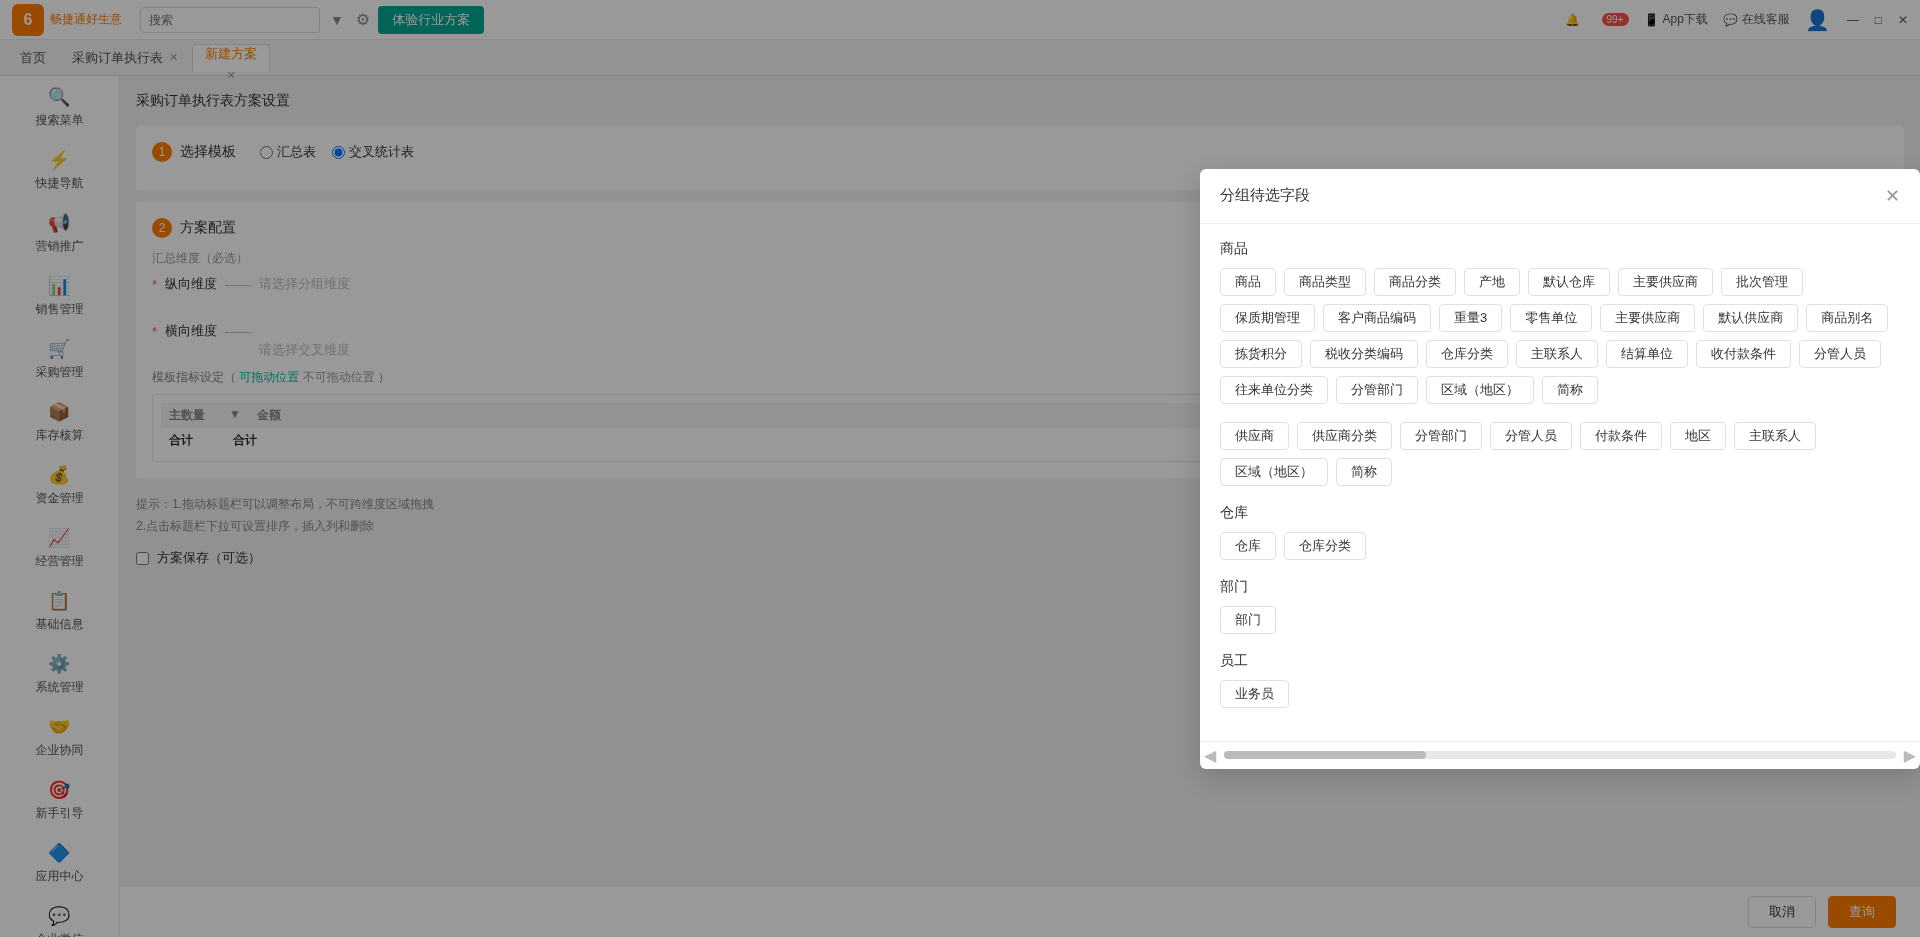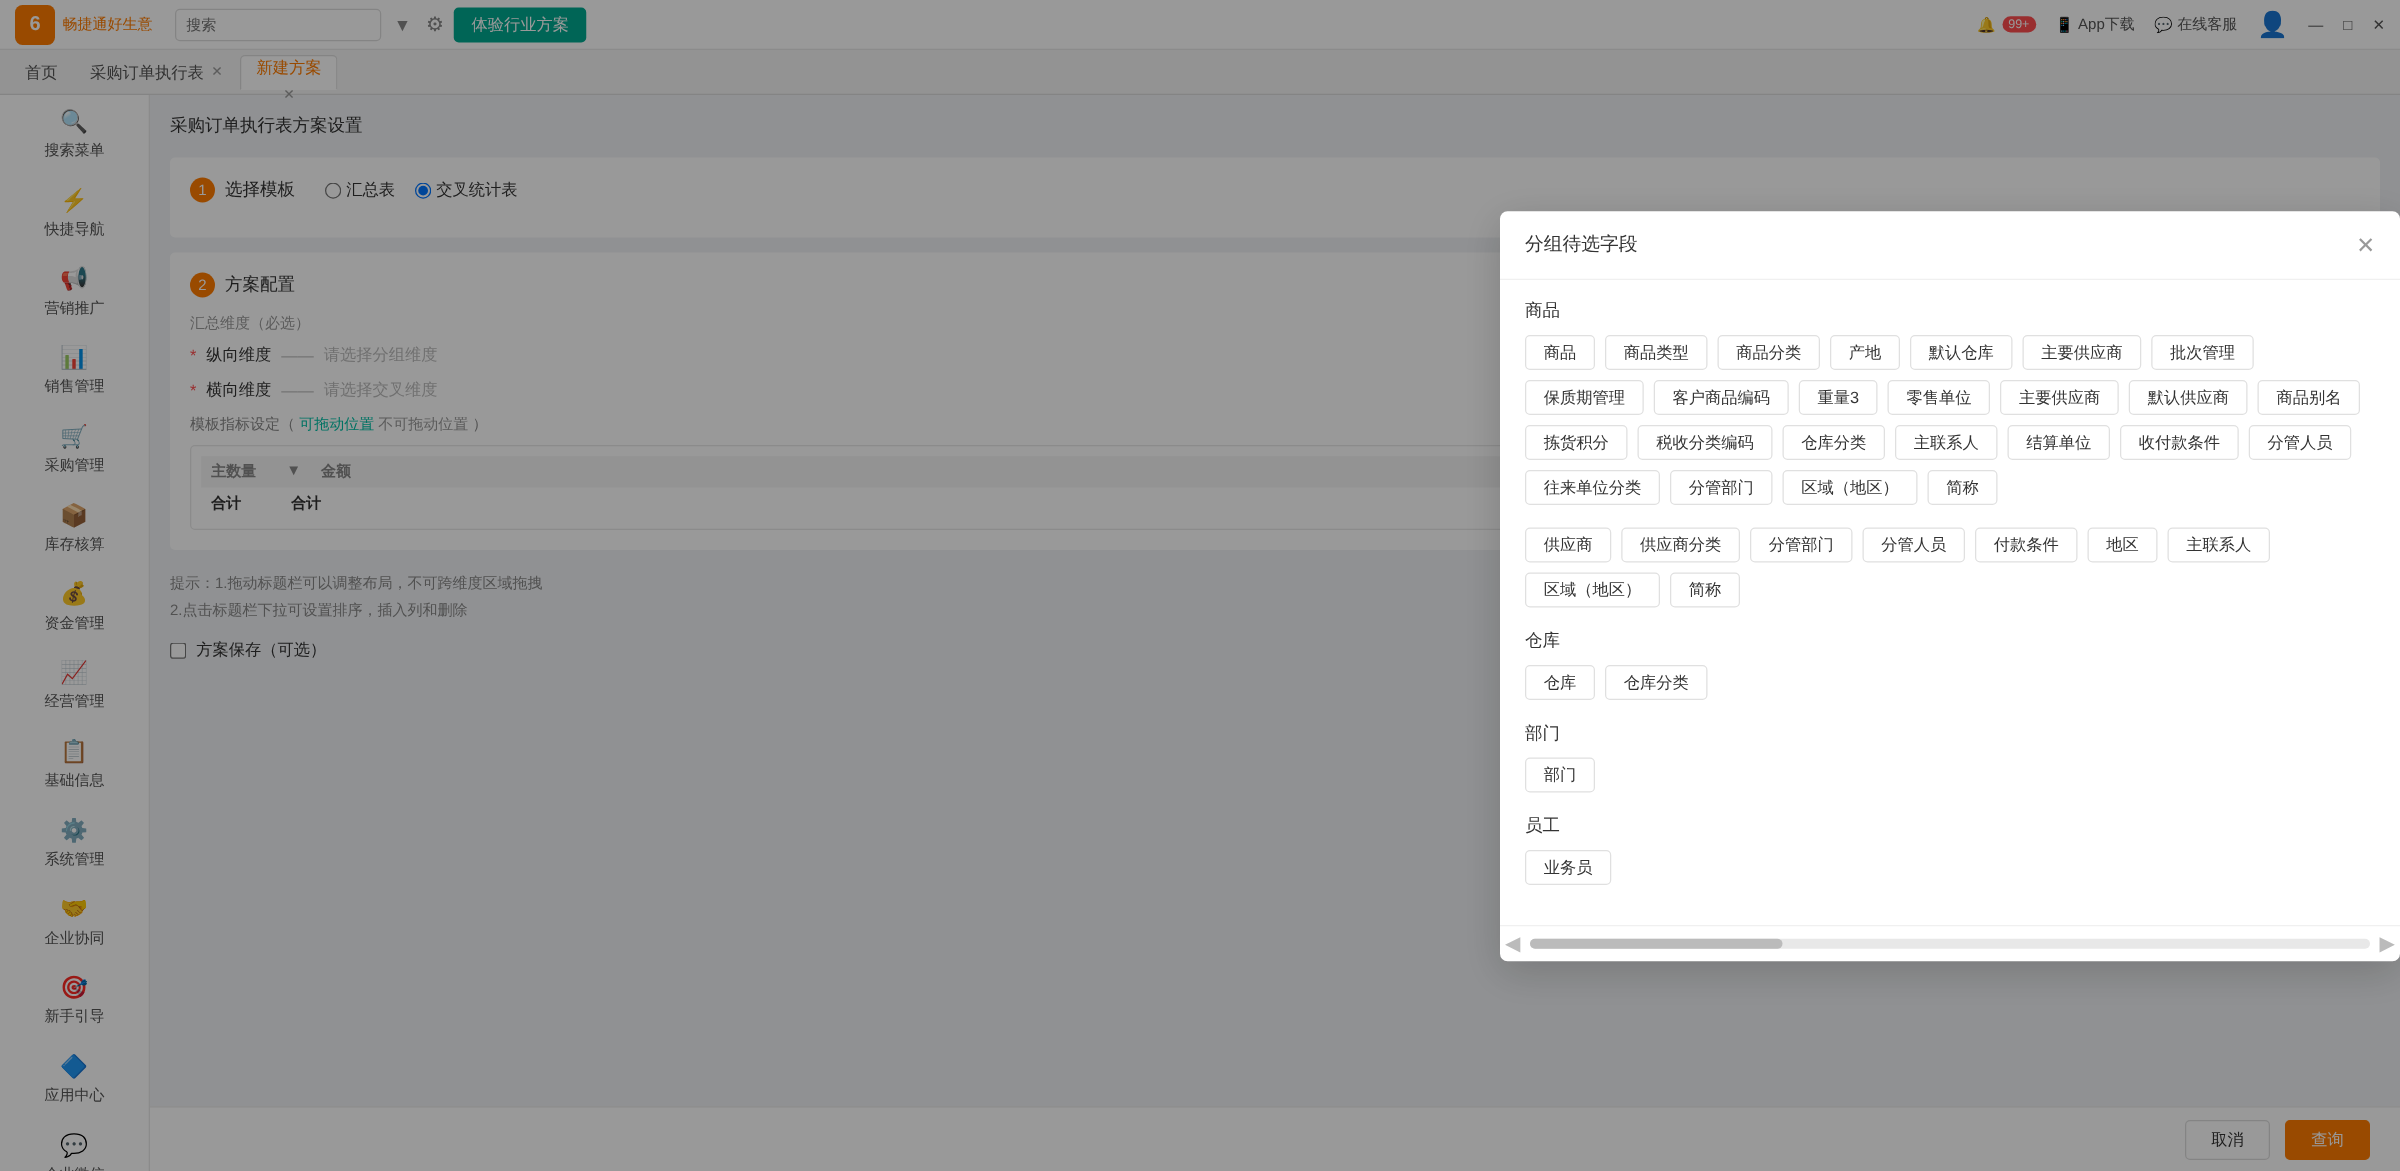--- a/index.html
+++ b/index.html
@@ -30,21 +30,21 @@
       color: #fff; font-size: 16px; font-weight: bold;
     }
     .logo-text { font-size: 12px; color: #ff7c00; line-height: 1.2; }
     .top-nav-right {
       margin-left: auto;
       display: flex; align-items: center; gap: 16px;
       font-size: 12px; color: #555;
     }
     .top-nav-right .badge {
       background: #ff4d4f; color: #fff; border-radius: 10px;
-      font-size: 10px; padding: 1px 5px; margin-left: 2px;
+      font-size: 10px; padding: 1px 5px; margin-left: 18px;
     }
     .top-nav-right .nav-item { display: flex; align-items: center; gap: 3px; cursor: pointer; }
 
     
     .tab-bar {
       height: 36px;
       background: #f5f5f5;
       display: flex;
       align-items: center;
       border-bottom: 1px solid #ddd;
@@ -240,21 +240,21 @@
 
 <div class="top-bar">
   <div class="logo">
     <div class="logo-icon">
       <span>6</span>
     </div>
     <div class="logo-text">
       <span>畅捷通好生意</span>
     </div>
   </div>
-  <input type="text" style="width: 165px; height: 26px; border: 1px solid rgb(221, 221, 221); border-radius: 4px; padding: 0px 8px; font-size: 12px; outline: none;" placeholder="搜索">
+  <input type="text" style="width: 180px; height: 26px; border: 1px solid rgb(221, 221, 221); border-radius: 4px; padding: 0px 8px; font-size: 12px; outline: none;" placeholder="搜索">
   <span style="color:#888;font-size:14px;margin-left:2px;cursor:pointer;">▼</span>
   <span style="color:#888;font-size:16px;cursor:pointer;margin-left:4px;">⚙</span>
   <button class="teal-btn-header">体验行业方案</button>
 
   <div class="top-nav-right">
     <div class="nav-item">
       <span>🔔</span>
       <span class="badge">99+</span>
     </div>
     <div class="nav-item">
@@ -379,21 +379,21 @@
     <div style="display:flex;align-items:center;gap:8px;margin-bottom:10px;">
       <span style="color:#ff4d4f;">*</span>
       <span>纵向维度</span>
       <span style="color:#bbb;">——</span>
       <span style="color:#bbb;">请选择分组维度</span>
     </div>
     <div style="display:flex;align-items:center;gap:8px;margin-bottom:10px;">
       <span style="color:#ff4d4f;">*</span>
       <span>横向维度</span>
       <span style="color:#bbb;">——</span>
-      <span style="color:#bbb;">请选择交叉维度</span>
+      <span style="color:#bbb;margin-top:38px;">请选择交叉维度</span>
     </div>
     <div style="color:#888;font-size:12px;margin-top:8px;">
       模板指标设定（ <span style="color:#00bfa5;">可拖动位置</span> <span style="color:#999;">不可拖动位置</span> ）
     </div>
     <div style="margin-top:8px;border:1px solid #e8e8e8;border-radius:4px;padding:8px;font-weight:bold;">
       <div style="background:#f5f5f5;padding:4px 8px;display:flex;gap:16px;font-size:12px;color:#888;">
         <span>主数量</span>
         <span style="margin-left:8px;">▼</span>
         <span>金额</span>
       </div>

